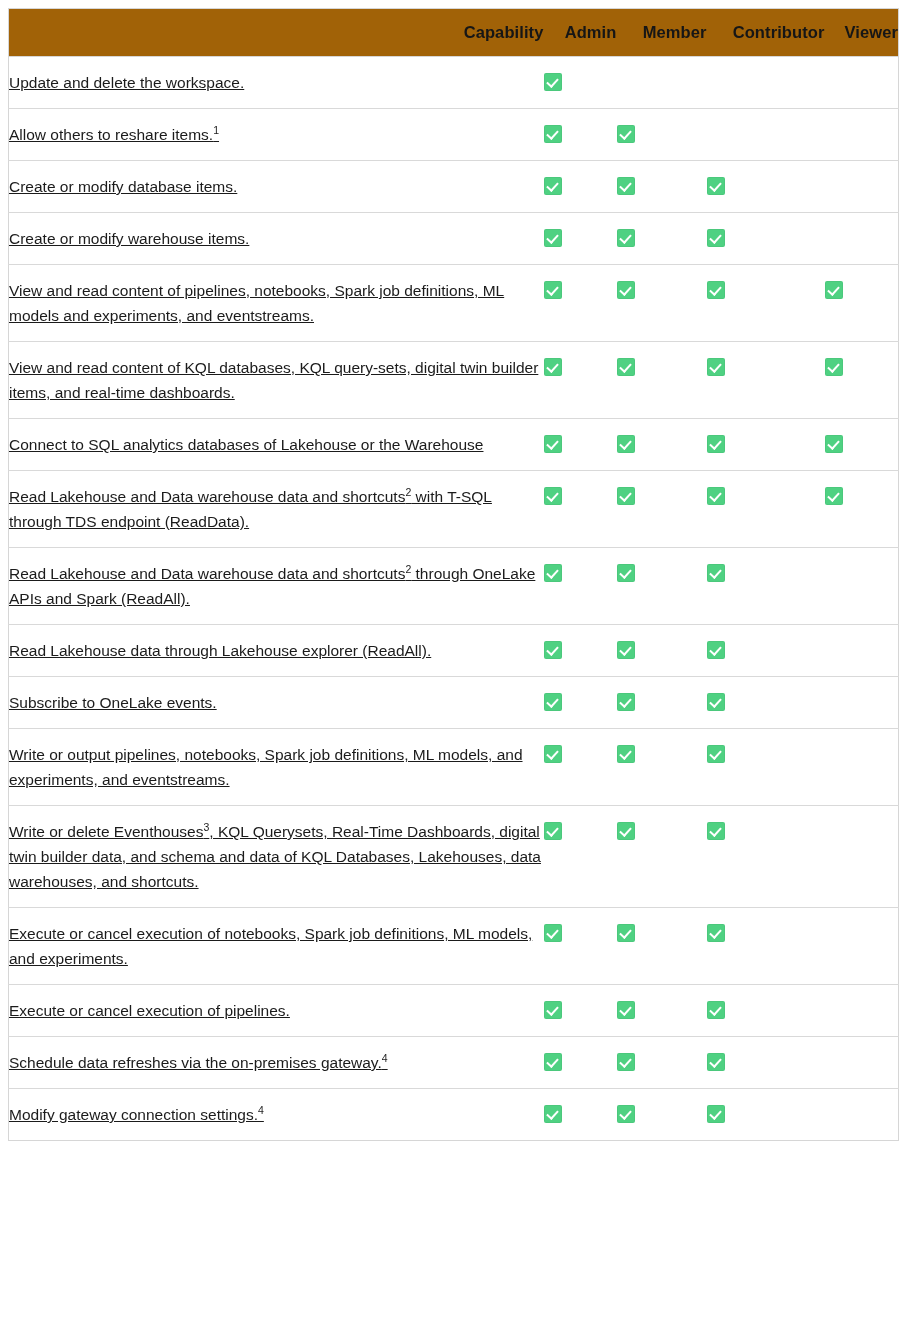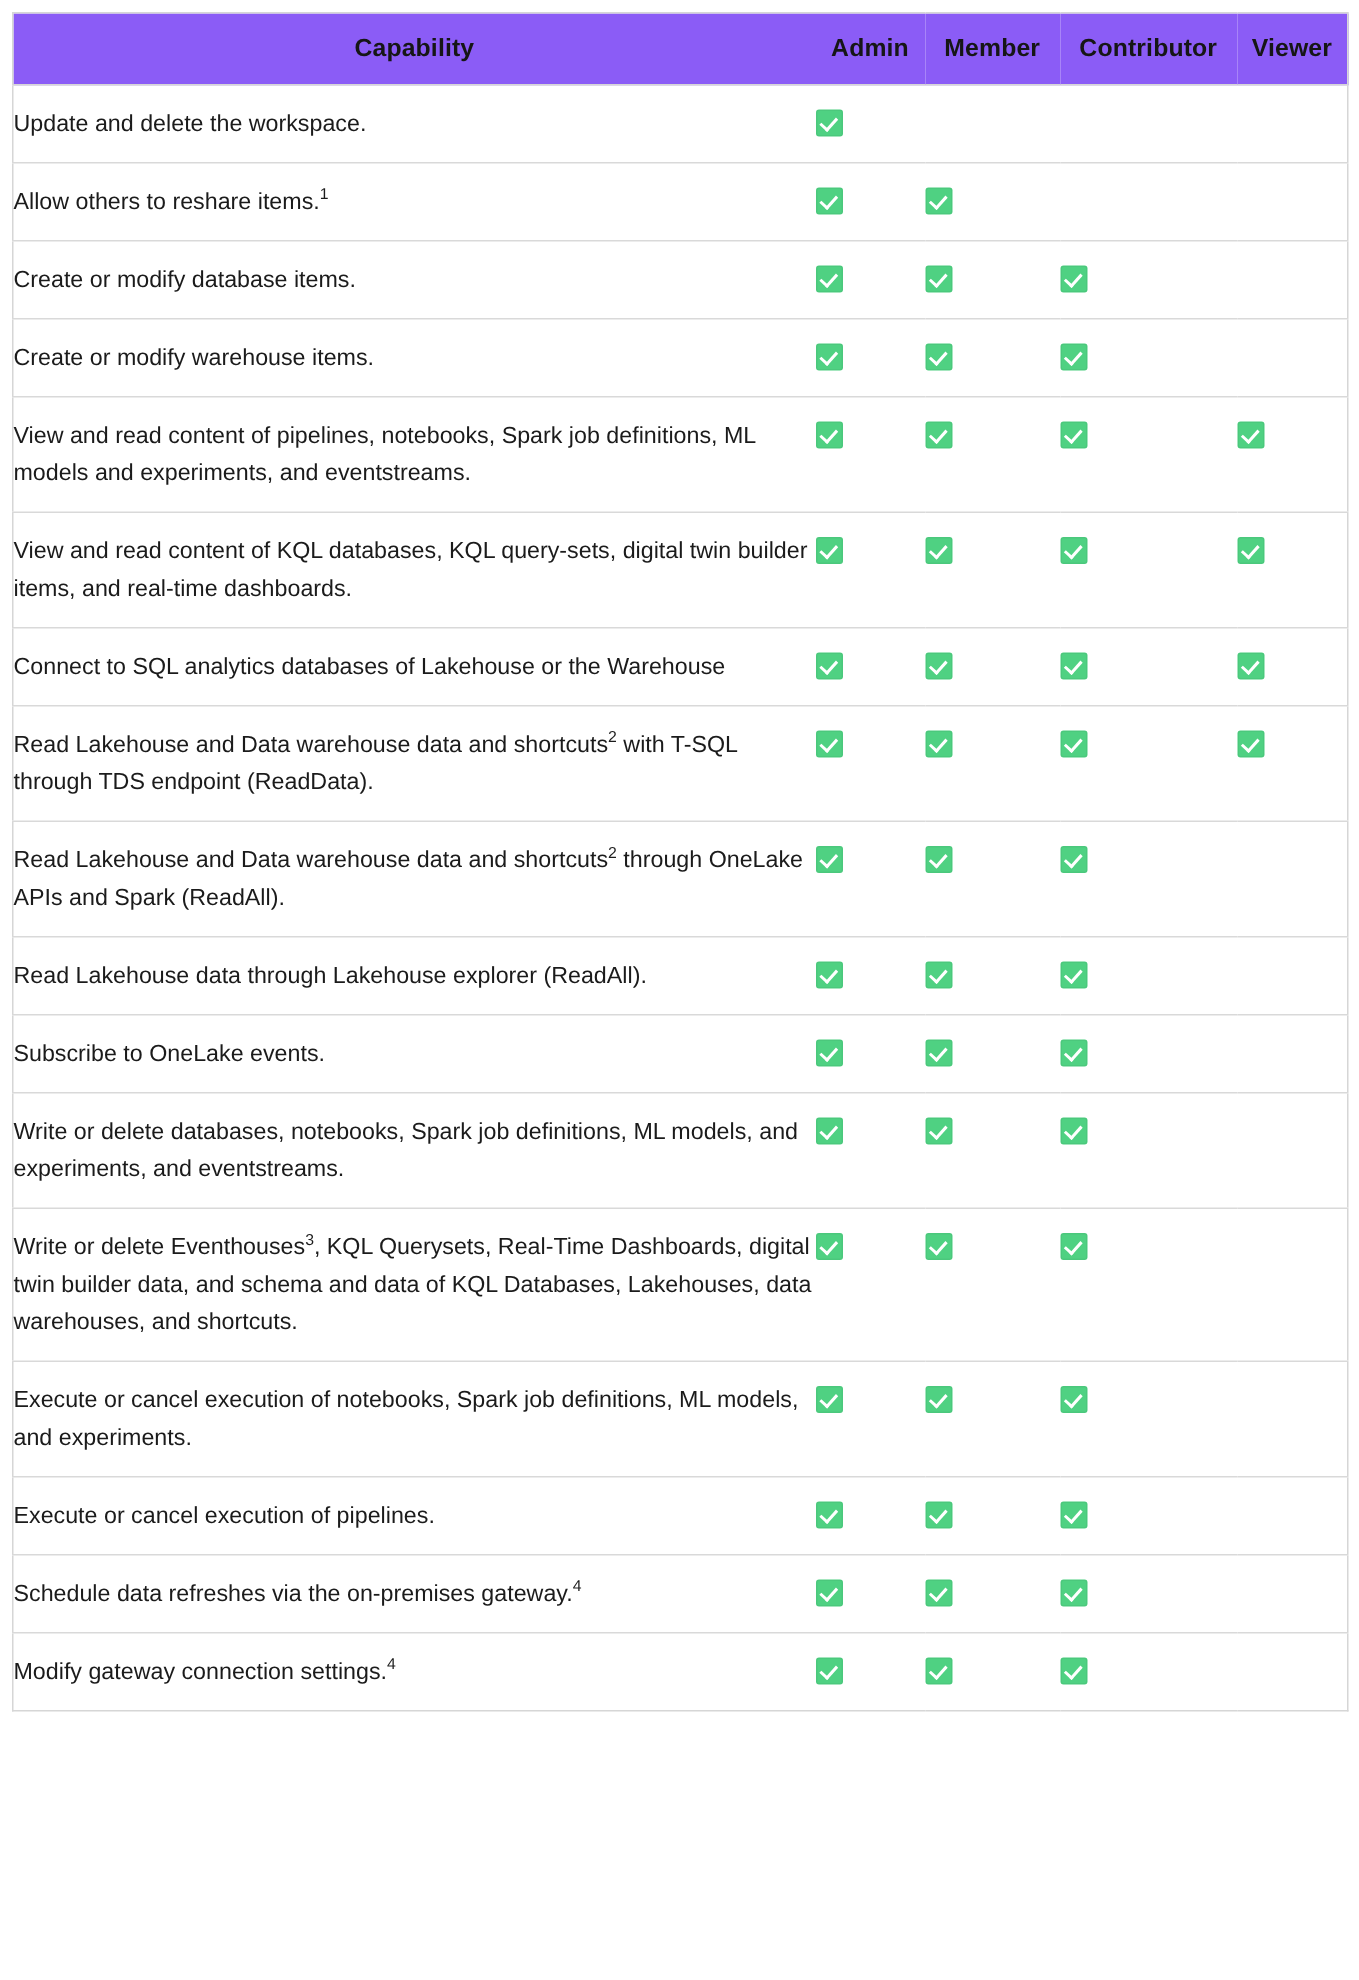--- a/index.html
+++ b/index.html
@@ -23,28 +23,28 @@
 
   table.perm-table {
     width: 890px;
     border-collapse: collapse;
     background: #ffffff;
     border: 1px solid #d6d6d6;
     table-layout: fixed;
   }
 
   table.perm-table thead th {
-    text-align: center;
+    text-align: right;
     vertical-align: middle;
     font-weight: bold;
     font-size: 16.5px;
     color: #161616;
     padding: 14px 0 14px 0;
     border-bottom: 1px solid #d6d6d6;
-    background: #8b5cf6;
+    background: #a16207;
     letter-spacing: 0.1px;
   }
 
   th.col-cap { padding-left: 14px; }
 
   
   col.c-cap  { width: 535px; }
   col.c-adm  { width: 73px; }
   col.c-mem  { width: 90px; }
   col.c-con  { width: 118px; }
@@ -60,20 +60,21 @@
     background: #ffffff;
   }
 
   table.perm-table tbody tr:first-child td {
     border-top: none;
   }
 
   td.cap-cell {
     padding-left: 14px;
     padding-right: 18px;
+    text-decoration: underline;
   }
 
   td.mark-cell {
     padding-left: 0;
     padding-right: 0;
   }
 
   .chk {
     display: inline-block;
     width: 18px;
@@ -197,21 +198,21 @@
           <td class="mark-cell"><span class="chk off"></span></td>
         </tr>
         <tr>
           <td class="cap-cell"><span>Subscribe to OneLake events.</span></td>
           <td class="mark-cell"><span class="chk"></span></td>
           <td class="mark-cell"><span class="chk"></span></td>
           <td class="mark-cell"><span class="chk"></span></td>
           <td class="mark-cell"><span class="chk off"></span></td>
         </tr>
         <tr>
-          <td class="cap-cell"><span>Write or delete databases, notebooks, Spark job definitions, ML models, and experiments, and eventstreams.</span></td>
+          <td class="cap-cell"><span>Write or output pipelines, notebooks, Spark job definitions, ML models, and experiments, and eventstreams.</span></td>
           <td class="mark-cell"><span class="chk"></span></td>
           <td class="mark-cell"><span class="chk"></span></td>
           <td class="mark-cell"><span class="chk"></span></td>
           <td class="mark-cell"><span class="chk off"></span></td>
         </tr>
         <tr>
           <td class="cap-cell"><span>Write or delete Eventhouses<sup>3</sup>, KQL Querysets, Real-Time Dashboards, digital twin builder data, and schema and data of KQL Databases, Lakehouses, data warehouses, and shortcuts.</span></td>
           <td class="mark-cell"><span class="chk"></span></td>
           <td class="mark-cell"><span class="chk"></span></td>
           <td class="mark-cell"><span class="chk"></span></td>

